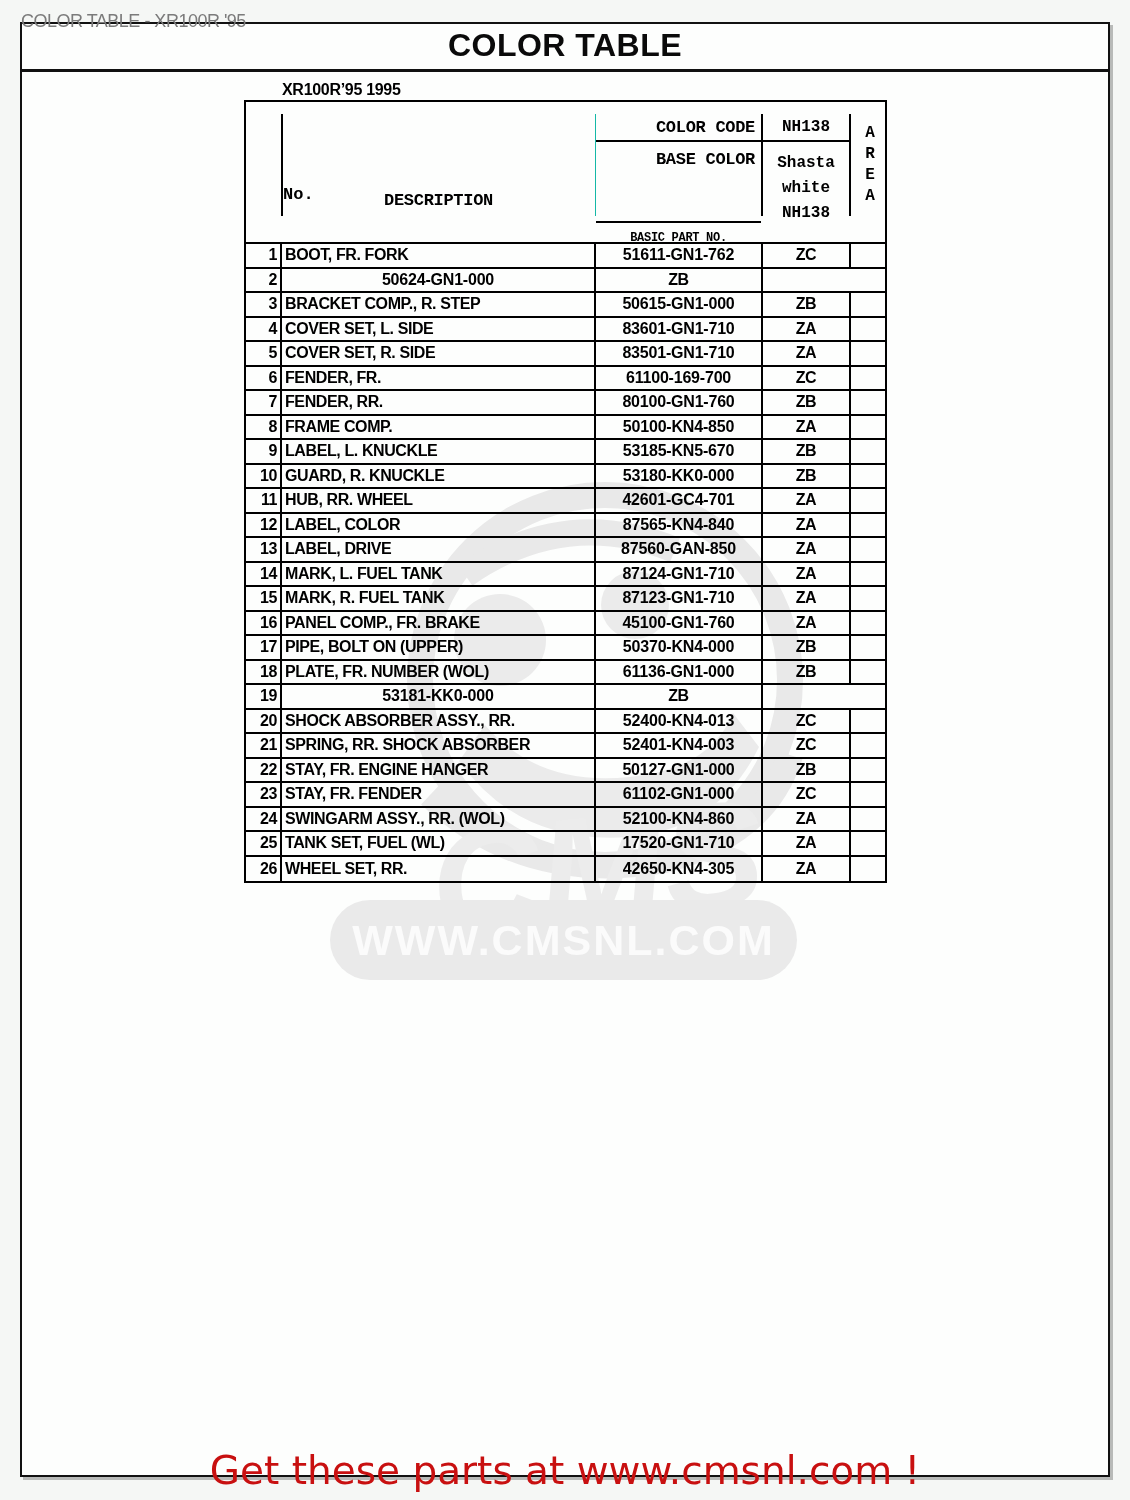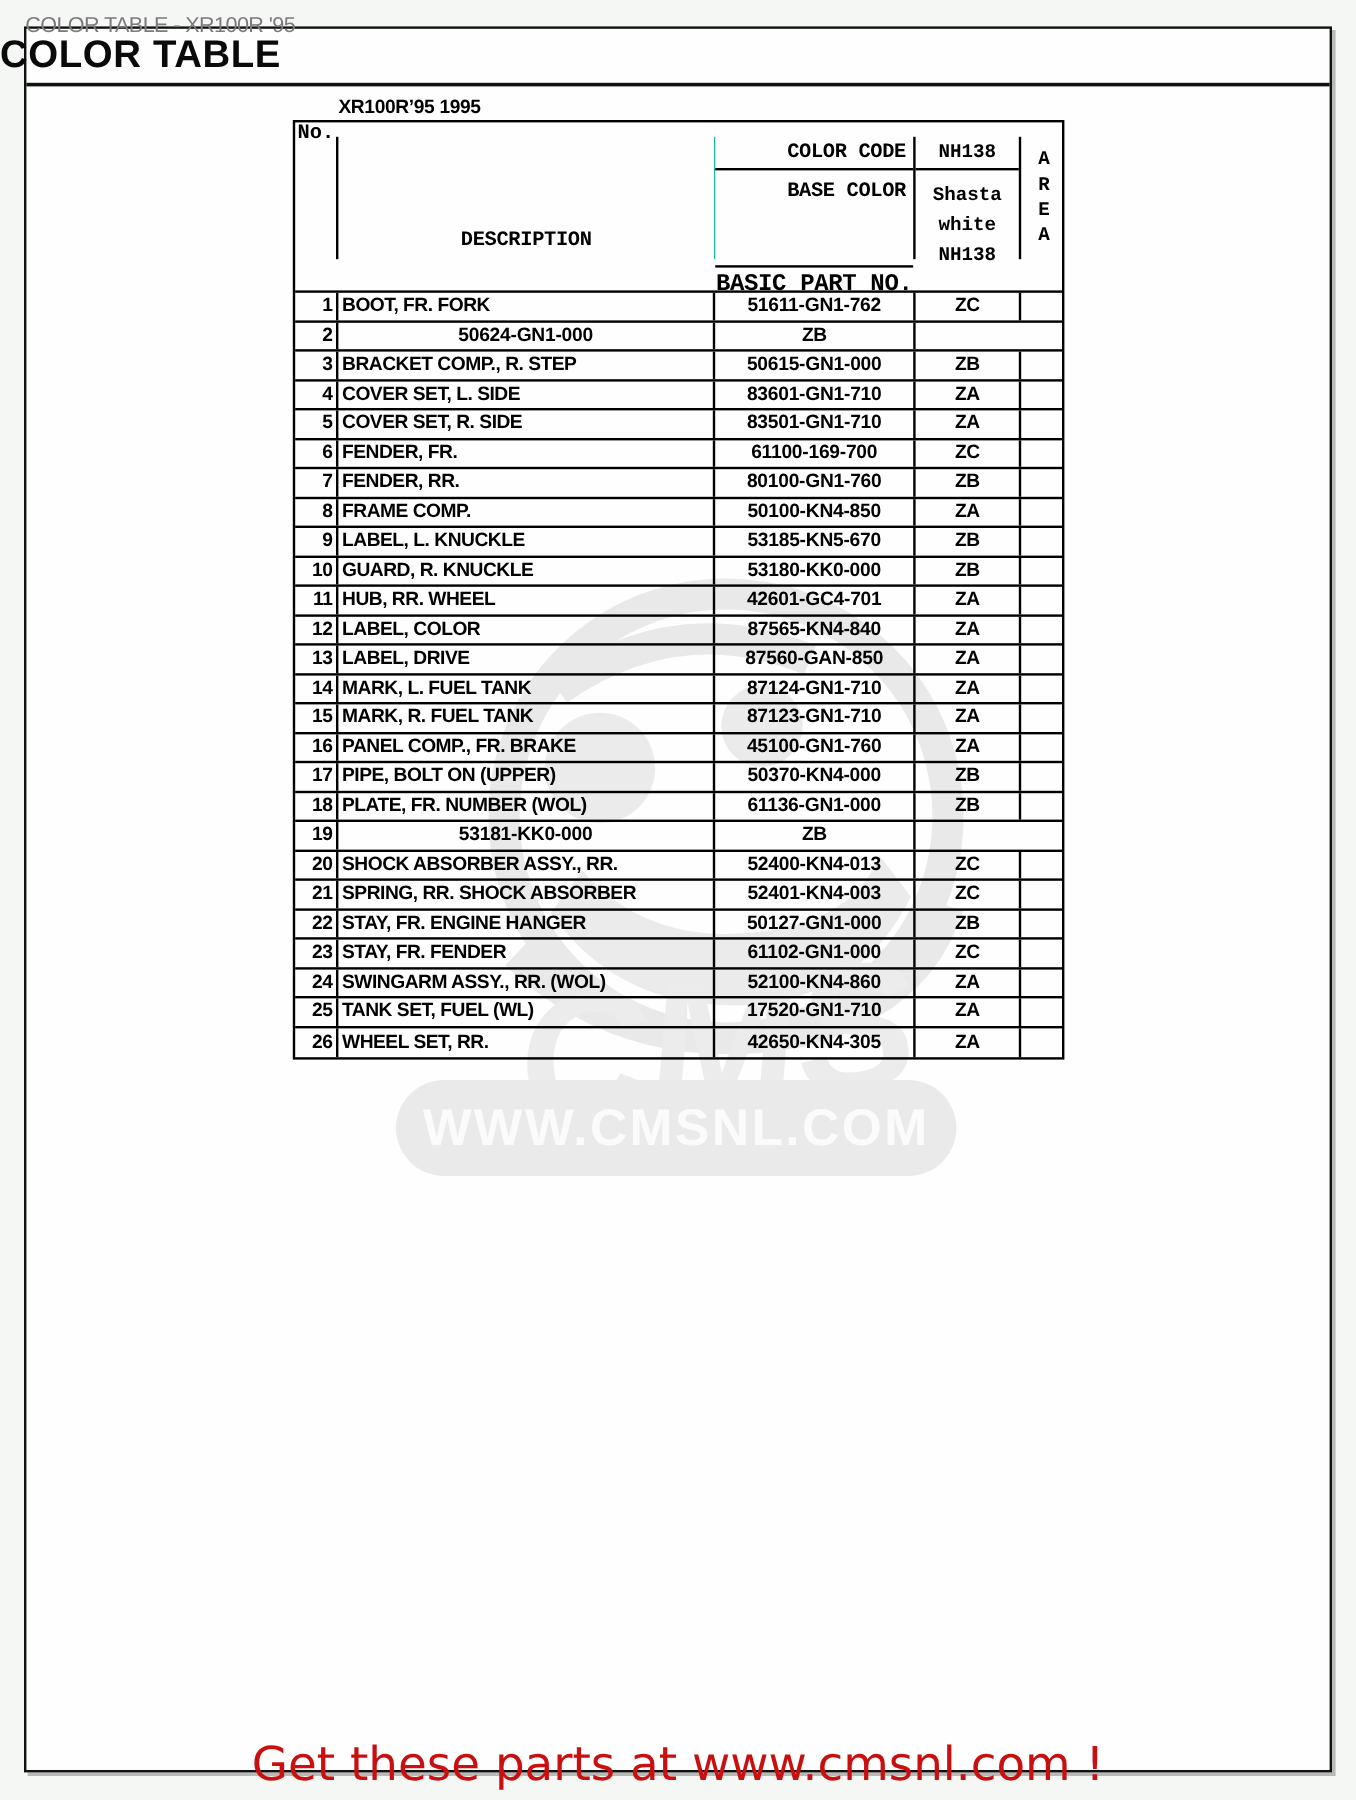--- a/index.html
+++ b/index.html
@@ -31,21 +31,21 @@
     background:var(--ink);z-index:2;
   }
 
   .browser-title{
     position:absolute;left:21px;top:11px;z-index:5;
     font-size:18px;letter-spacing:-.5px;color:var(--gray-title);
     white-space:nowrap;
   }
   .doc-title{
     position:absolute;left:0;top:27px;width:1130px;z-index:3;
-    font-size:32px;font-weight:700;color:#0a0a0a;
+    text-align:center;font-size:32px;font-weight:700;color:#0a0a0a;
     letter-spacing:.5px;
   }
   .table-caption{
     position:absolute;left:282px;top:81px;z-index:3;
     font-size:16px;font-weight:700;color:#000;letter-spacing:-.3px;
   }
 
   
   .wm-logo{position:absolute;left:335px;top:465px;z-index:0;pointer-events:none;}
   .wm-pill{
@@ -59,30 +59,30 @@
   }
 
   
   .parts-table{
     position:absolute;left:244px;top:100px;width:643px;z-index:1;
     border:2px solid #000;box-sizing:border-box;
     color:#000;
   }
   .thead{position:relative;height:142px;border-bottom:2px solid #000;box-sizing:border-box;}
   .hc{position:absolute;top:12px;height:102px;box-sizing:border-box;font-weight:700;font-family:Liberation Mono, monospace;}
-  .h-no{left:0;width:36px;border-right:2px solid #000;display:flex;align-items:flex-start;}
+  .h-no{left:0;width:36px;border-right:2px solid #000;display:flex;align-items:flex-end;padding-left:35px;}
   .h-no span{position:relative;top:-12px;font-size:17px;padding-left:2px;}
   .h-desc{left:36px;width:314px;border-right:1px solid #14b8a6;display:flex;align-items:flex-end;justify-content:center;}
   .h-desc span{font-size:17px;padding-bottom:6px;letter-spacing:-.3px;}
   .h-part{left:350px;width:167px;border-right:2px solid #000;}
   .h-colorcode{height:28px;border-bottom:2px solid #000;box-sizing:border-box;
     display:flex;align-items:center;justify-content:flex-end;font-size:17px;padding-right:6px;letter-spacing:-.3px;}
   .h-basecolor{height:81px;border-bottom:2px solid #000;box-sizing:border-box;
     display:flex;justify-content:flex-end;font-size:17px;padding:8px 6px 0 0;letter-spacing:-.3px;}
-  .h-basicpart{height:29px;display:flex;align-items:center;justify-content:center;font-size:20px;letter-spacing:-.3px;}
+  .h-basicpart{height:29px;display:flex;align-items:center;justify-content:center;font-size:12px;letter-spacing:-.3px;}
   .h-nh{left:517px;width:88px;border-right:2px solid #000;}
   .h-nhtop{height:28px;border-bottom:2px solid #000;box-sizing:border-box;
     display:flex;align-items:center;justify-content:center;font-size:16px;}
   .h-shasta{padding-top:9px;text-align:center;font-size:16px;line-height:25px;white-space:pre-line;}
   .h-area{left:605px;width:38px;display:flex;align-items:center;justify-content:center;
     text-align:center;font-size:16px;line-height:21px;white-space:pre-line;}
 
   .row{
     display:grid;grid-template-columns:36px 314px 167px 88px 38px;
     height:24.5px;border-bottom:2px solid #000;box-sizing:border-box;

